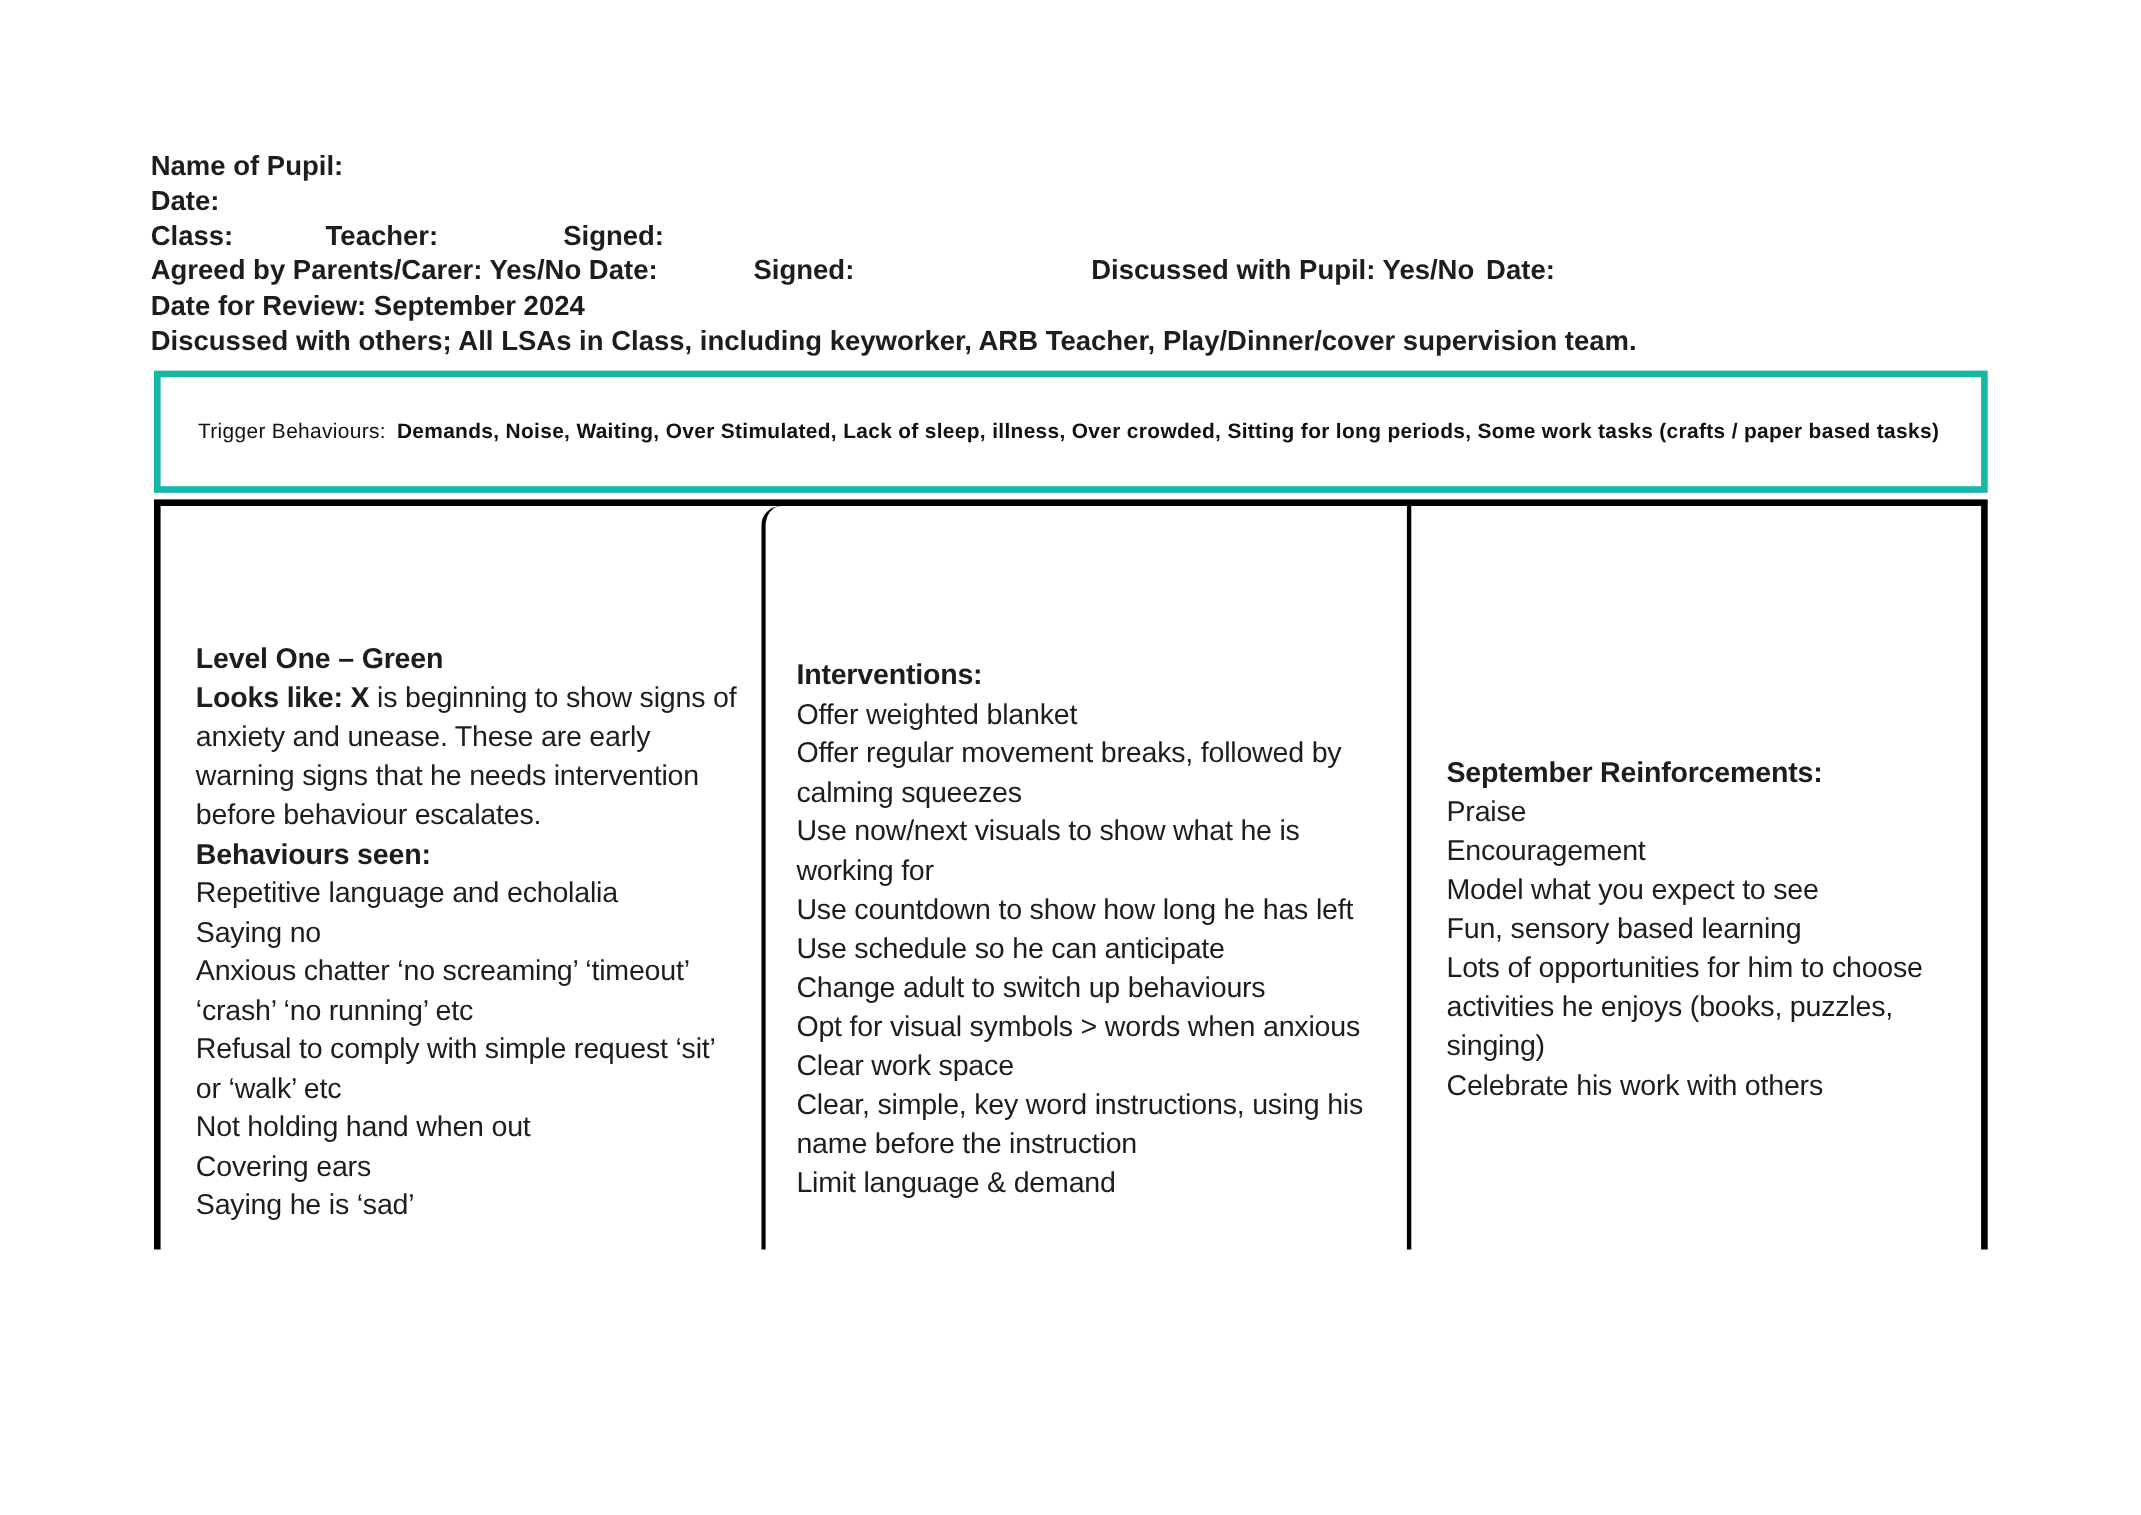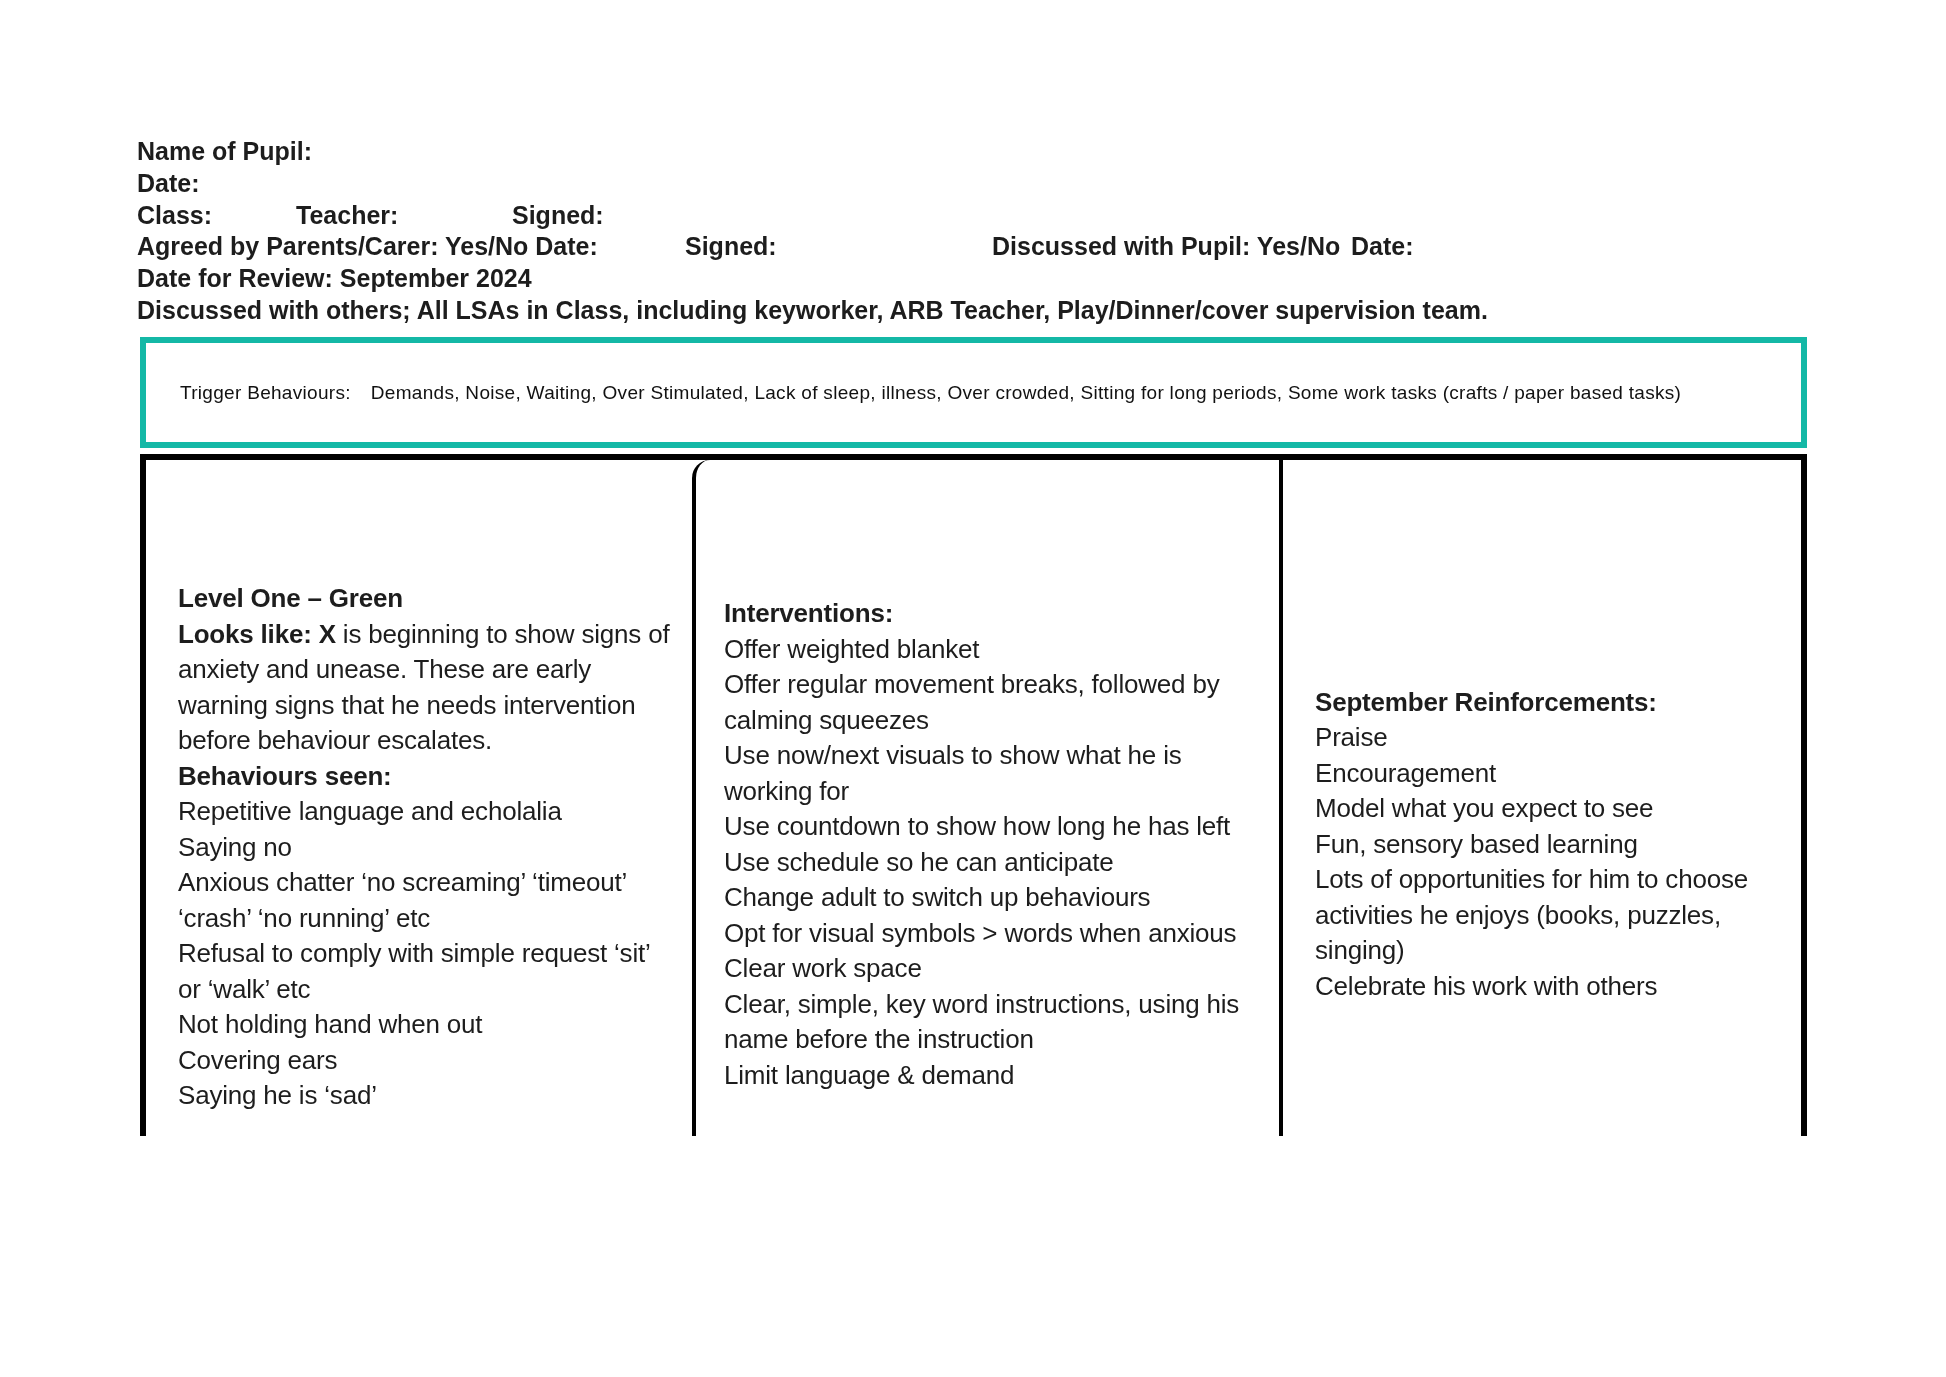--- a/index.html
+++ b/index.html
@@ -44,21 +44,21 @@
     border: 6px solid #14b8a6;
     display: flex;
     align-items: center;
     padding-left: 34px;
     white-space: nowrap;
     font-size: 19px;
     letter-spacing: 0.3px;
     font-weight: 400;
     color: #111111;
   }
-  .trigger-value { margin-left: 20px; }
+  .trigger-value { margin-left: 10px; font-weight: bold; }
 
   
   .main-table {
     position: absolute;
     left: 140px;
     top: 454px;
     width: 1667px;
     height: 781px;
     box-sizing: border-box;
     border: 6px solid #000000;

